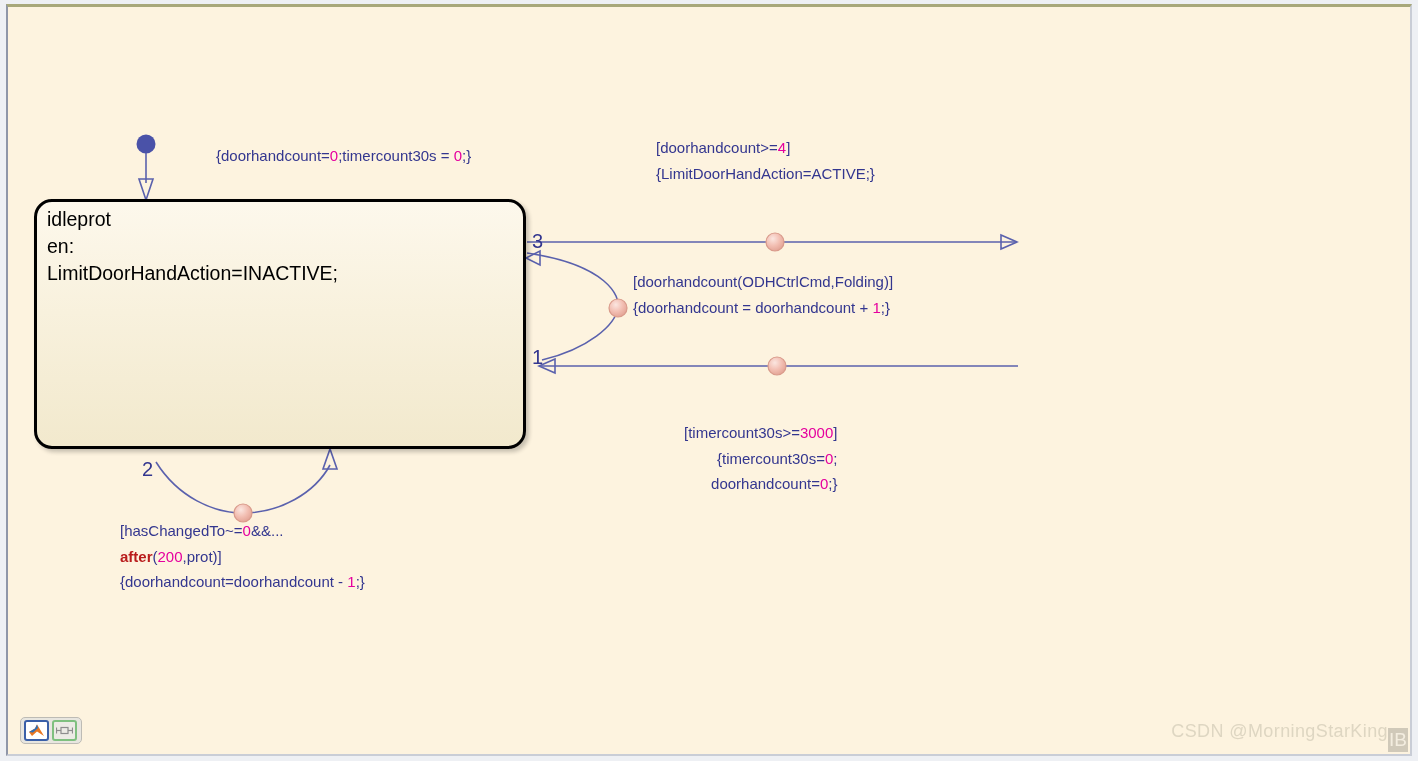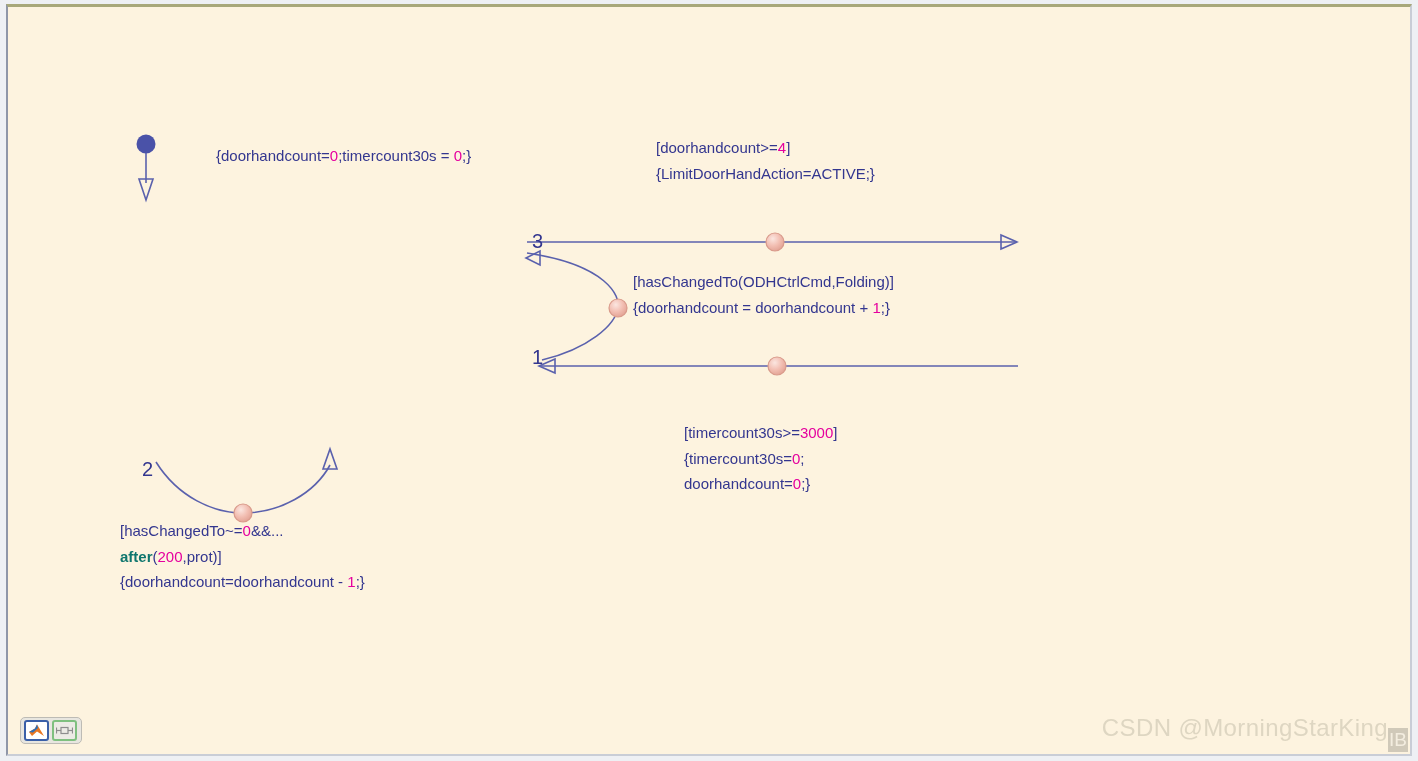--- a/index.html
+++ b/index.html
@@ -77,21 +77,21 @@
   
   .tr-label {
     position: absolute;
     color: #33368f;
     font-size: 15px;
     line-height: 25.5px;
     white-space: pre;
     font-family: "Liberation Sans", sans-serif;
   }
   .tr-label .num { color: #e5009e; }
-  .tr-label .kw  { color: #0f766e; font-weight: bold; }
+  .tr-label .kw  { color: #b91c1c; font-weight: bold; }
 
   
   .pri-num {
     position: absolute;
     color: #33368f;
     font-size: 20px;
     line-height: 20px;
     font-family: "Liberation Sans", sans-serif;
   }
 
@@ -123,21 +123,21 @@
   }
   .tb-btn.sel   { border: 2px solid #3a5fa8; background: #ffffff; }
   .tb-btn.green { border: 2px solid #7fc07f; background: #ecebe5; }
 
   
   #watermark {
     position: absolute;
     right: 22px;
     bottom: 12px;
     color: #ded6c2;
-    font-size: 24px;
+    font-size: 18px;
     letter-spacing: 0.4px;
     font-family: "Liberation Sans", sans-serif;
     white-space: nowrap;
     user-select: none;
   }
   #wm-logo {
     position: absolute;
     right: 2px;
     bottom: 2px;
     width: 20px;
@@ -193,31 +193,36 @@
           <circle cx="610" cy="301" r="9" fill="url(#junc-grad)" stroke="#d99a8b" stroke-width="1.2"></circle>
         </g>
 
         <g>
           <path d="M 148 455 C 170 490, 205 506, 235 506 C 272 506, 307 486, 322 458" fill="none" stroke="#5a61ad" stroke-width="1.6"></path>
           <polygon points="315,462 329,462 322,442" fill="none" stroke="#5a61ad" stroke-width="1.6"></polygon>
           <circle cx="235" cy="506" r="9" fill="url(#junc-grad)" stroke="#d99a8b" stroke-width="1.2"></circle>
         </g>
       </svg>
 
+      <div class="state-box" style="left:26px; top:192px; width:492px; height:250px;">
+        <div class="state-label"><span>idleprot</span>
+<span>en:</span>
+<span>LimitDoorHandAction=INACTIVE;</span></div>
+      </div>
 
 
       <div class="tr-label" style="left:208px; top:136px;"><span>{doorhandcount=</span><span class="num">0</span><span>;timercount30s = </span><span class="num">0</span><span>;}</span></div>
 
       <div class="tr-label" style="left:648px; top:128px;"><span><span>[doorhandcount&gt;=</span><span class="num">4</span><span>]</span></span>
 <span>{LimitDoorHandAction=ACTIVE;}</span></div>
 
-      <div class="tr-label" style="left:625px; top:262px;"><span>[hasChangedTo(ODHCtrlCmd,Folding)]</span>
+      <div class="tr-label" style="left:625px; top:262px;"><span>[doorhandcount(ODHCtrlCmd,Folding)]</span>
 <span><span>{doorhandcount = doorhandcount + </span><span class="num">1</span><span>;}</span></span></div>
 
-      <div class="tr-label" style="left:676px; top:413px;"><span><span>[timercount30s&gt;=</span><span class="num">3000</span><span>]</span></span>
+      <div class="tr-label" style="left:676px; top:413px;text-align:right;"><span><span>[timercount30s&gt;=</span><span class="num">3000</span><span>]</span></span>
 <span><span>{timercount30s=</span><span class="num">0</span><span>;</span></span>
 <span><span>doorhandcount=</span><span class="num">0</span><span>;}</span></span></div>
 
       <div class="tr-label" style="left:112px; top:511px;"><span><span>[hasChangedTo~=</span><span class="num">0</span><span>&amp;&amp;...</span></span>
 <span><span class="kw">after</span><span>(</span><span class="num">200</span><span>,prot)]</span></span>
 <span><span>{doorhandcount=doorhandcount - </span><span class="num">1</span><span>;}</span></span></div>
 
       <div class="pri-num" style="left:524px; top:224px;">3</div>
       <div class="pri-num" style="left:524px; top:340px;">1</div>
       <div class="pri-num" style="left:134px; top:452px;">2</div>

